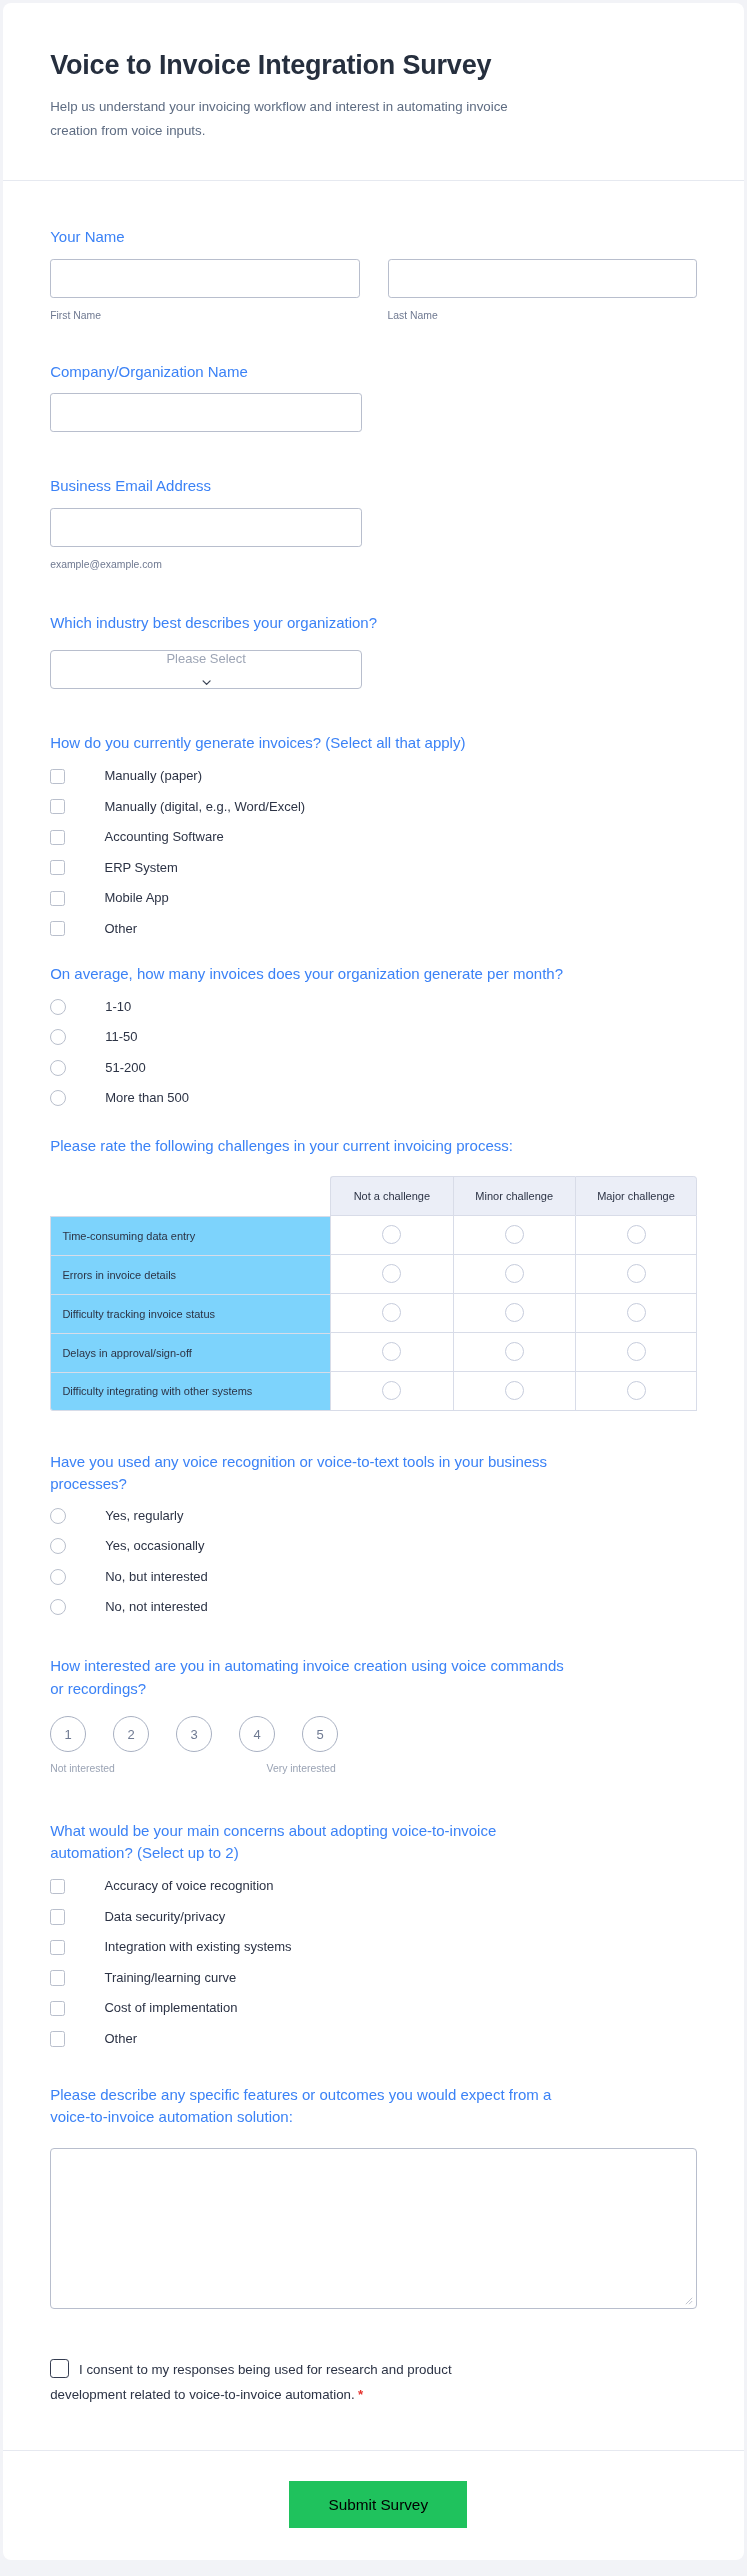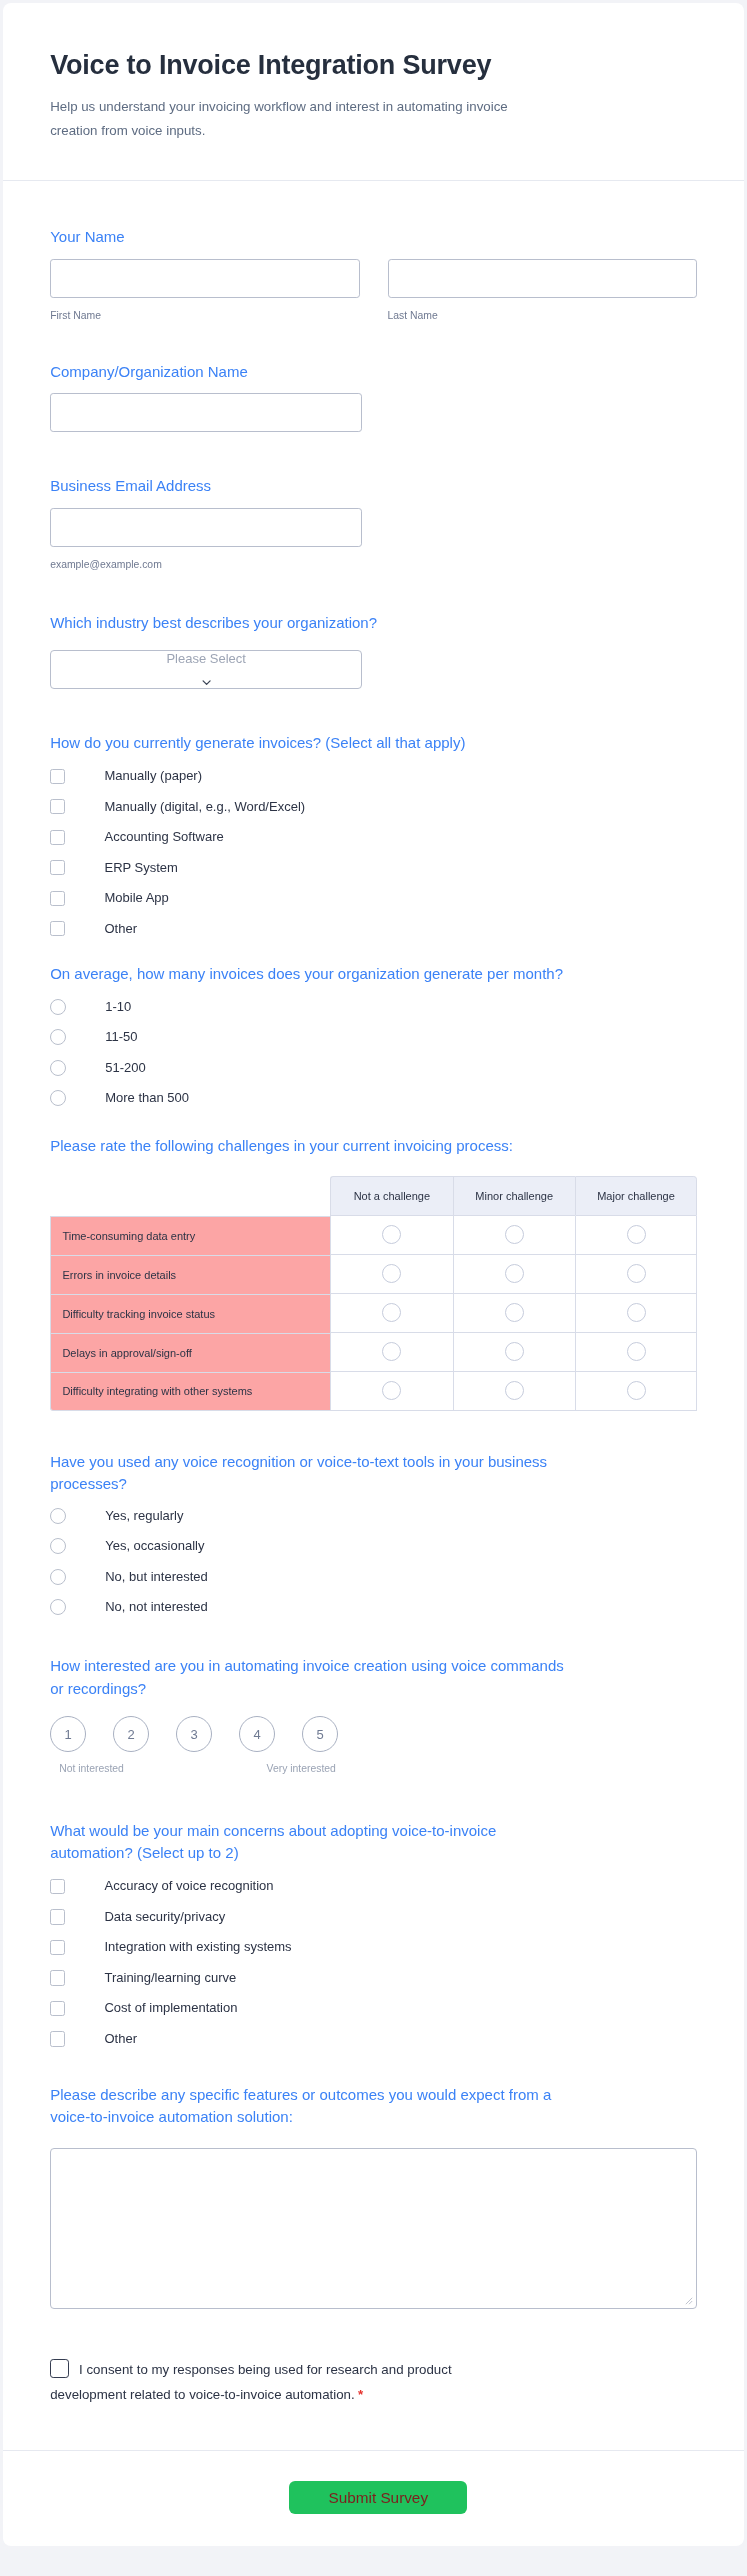--- a/index.html
+++ b/index.html
@@ -37,52 +37,52 @@
 
   
   .matrix{margin-top:17.7px;display:grid;grid-template-columns:280px 1fr 1fr 1fr;width:647px;}
   .mrow{display:contents;}
   .mcell{box-sizing:border-box;font-size:11px;color:#2C3345;}
   .mhead{background:#EBEEF7;border:0 solid #D8DCE8;border-top-width:0.8px;border-left-width:0.8px;border-bottom-width:0.8px;
     height:40px;display:flex;align-items:center;justify-content:center;font-weight:500;}
   .mhead.corner{background:transparent;border:none;}
   .mhead.r-edge{border-right-width:0.8px;border-top-right-radius:3.2px;}
   .mhead.first-col{border-top-left-radius:3.2px;}
-  .mlabel{background:#fca5a5;border:0 solid #D8DCE8;border-left-width:0.8px;border-top-width:0.8px;height:39px;
+  .mlabel{background:#7dd3fc;border:0 solid #D8DCE8;border-left-width:0.8px;border-top-width:0.8px;height:39px;
     display:flex;align-items:center;padding-left:11.2px;}
   .mrow:last-of-type .mlabel{border-bottom-width:0.8px;border-bottom-left-radius:3.2px;}
   .mradio{background:#fff;border:0 solid #D8DCE8;border-left-width:0.8px;border-bottom-width:0.8px;height:39px;
     display:flex;align-items:center;justify-content:center;cursor:pointer;}
   .mradio.r-edge{border-right-width:0.8px;}
   .mcircle{width:19px;height:19px;border:0.8px solid #C6CCDC;border-radius:50%;background:#fff;box-sizing:border-box;}
 
   
   .scale-row{margin-top:16px;display:flex;gap:27px;}
   .scale-circle{width:36px;height:36px;border:0.8px solid #A9B1C2;border-radius:50%;background:#fff;box-sizing:border-box;
     display:flex;align-items:center;justify-content:center;font-size:13px;color:#6F7A92;cursor:pointer;}
   .scale-labels{position:relative;height:14.5px;margin-top:11.2px;}
   .scale-labels span{position:absolute;top:0;font-size:10.4px;color:#9AA3B4;white-space:nowrap;}
-  .scale-min{left:9px;}
+  .scale-min{left:0;}
   .scale-max{left:251px;transform:translateX(-50%);}
 
   
   .ta-wrap{position:relative;margin-top:19px;width:647px;}
   .ta{width:647px;height:161px;border:0.8px solid #B8BECD;border-radius:4px;box-sizing:border-box;resize:none;
     font-family:"Liberation Sans",sans-serif;font-size:13px;color:#2C3345;padding:8px 9.6px;display:block;}
   .ta-grip{position:absolute;right:4px;bottom:4px;width:8px;height:8px;cursor:nwse-resize;}
 
   
   .consent{margin-top:48px;max-width:470px;font-size:13.3px;line-height:25px;color:#2C3345;cursor:pointer;}
   .consent .ck{display:inline-block;width:18.5px;height:18.5px;border:1.6px solid #343C50;border-radius:3.2px;background:#fff;
     box-sizing:border-box;vertical-align:-4px;margin-right:10.4px;}
   .req-star{color:#E5342F;font-weight:700;margin-left:3.2px;}
 
   
   .footer{padding-top:30.5px;text-align:center;}
-  .submit-btn{display:inline-block;width:178px;height:33px;background:#1FC25D;color:#7f1d1d;border:none;border-radius:6px;
+  .submit-btn{display:inline-block;width:178px;height:47px;background:#1FC25D;color:#000000;border:none;border-radius:0;
     font-family:"Liberation Sans",sans-serif;font-size:15.3px;font-weight:500;cursor:pointer;margin-left:9.6px;}
 </style>
 </head>
 <body>
 
 <div class="page">
   <div class="card">
 
     <h1 class="form-title">Voice to Invoice Integration Survey</h1>
     <div class="form-subtitle">Help us understand your invoicing workflow and interest in automating invoice creation from voice inputs.</div>

